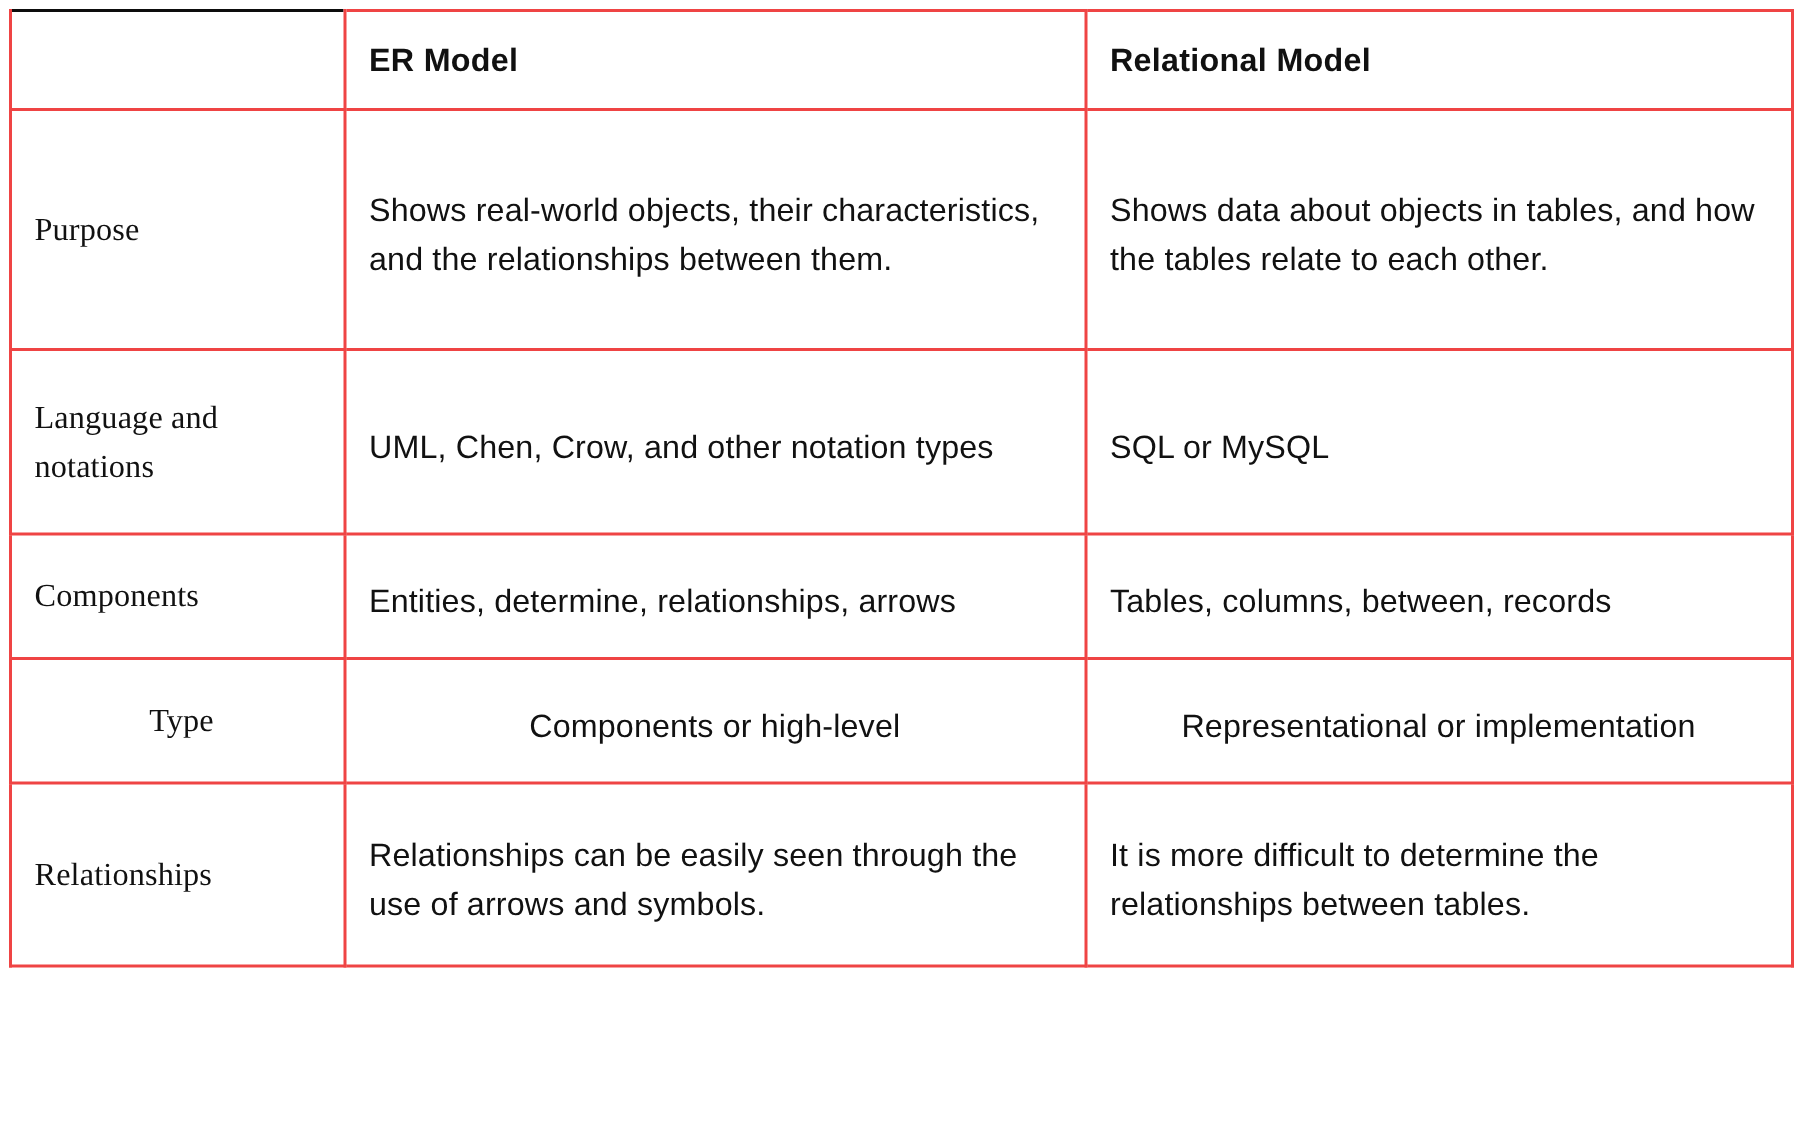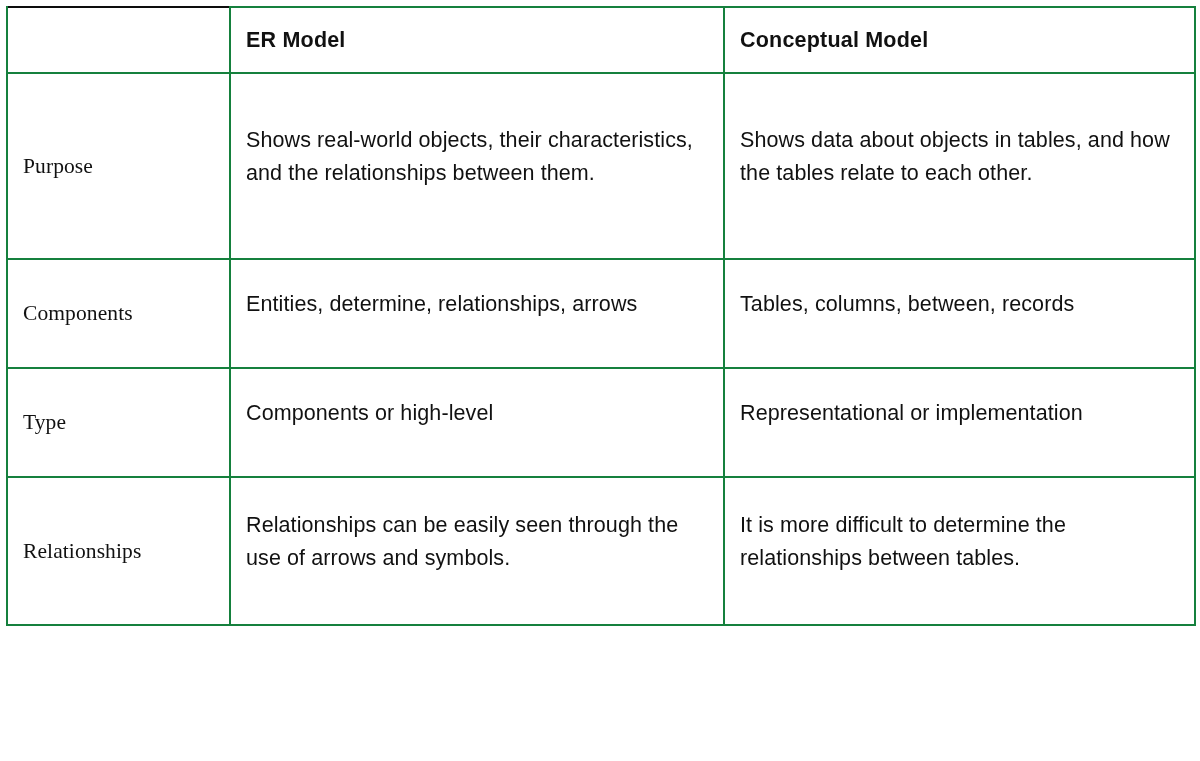--- a/index.html
+++ b/index.html
@@ -30,21 +30,21 @@
     table-layout: fixed;
     border: 2px solid #0d0d0d;
   }
 
   table.compare col.c-attr  { width: 223px; }
   table.compare col.c-er    { width: 494px; }
   table.compare col.c-rel   { width: 471px; }
 
   table.compare th,
   table.compare td {
-    border: 2px solid #15803d;
+    border: 2px solid #ef4444;
     vertical-align: middle;
     text-align: left;
     padding: 0 16px 0 15px;
     font-size: 21.5px;
     line-height: 1.52;
     font-weight: 400;
     letter-spacing: 0.1px;
     color: #111111;
   }
 
@@ -58,29 +58,29 @@
 
   table.compare thead th.corner { border-top: none; }
 
   table.compare tbody td.attr-cell {
     padding-right: 10px;
     font-family: Liberation Serif, serif;
   }
 
   table.compare tbody td.body-cell {
     padding-top: 14px;
-    padding-bottom: 32px;
+    padding-bottom: 6px;
   }
 
   
   tr[data-row="purpose"]       td { height: 138px; }
   tr[data-row="used-by"]       td { height: 98px; }
   tr[data-row="language"]      td { height: 101px; }
   tr[data-row="components"]    td { height: 61px; margin-left: 43px; }
-  tr[data-row="type"]          td { height: 61px; }
+  tr[data-row="type"]          td { height: 61px; text-align: center; }
   tr[data-row="relationships"] td { height: 100px; }
 
   tr[data-row="components"] td.body-cell,
   tr[data-row="type"] td.body-cell {
     padding-top: 0;
     padding-bottom: 0;
   }
 </style>
 </head>
 <body>
@@ -91,33 +91,38 @@
     <colgroup>
       <col class="c-attr">
       <col class="c-er">
       <col class="c-rel">
     </colgroup>
 
     <thead>
       <tr>
         <th class="corner"></th>
         <th>ER Model</th>
-        <th>Conceptual Model</th>
+        <th>Relational Model</th>
       </tr>
     </thead>
 
     <tbody>
 
       <tr data-row="purpose">
         <td class="attr-cell">Purpose</td>
         <td class="body-cell">Shows real-world objects, their characteristics, and the relationships between them.</td>
         <td class="body-cell">Shows data about objects in tables, and how the tables relate to each other.</td>
       </tr>
 
 
+      <tr data-row="language">
+        <td class="attr-cell">Language and notations</td>
+        <td class="body-cell">UML, Chen, Crow, and other notation types</td>
+        <td class="body-cell">SQL or MySQL</td>
+      </tr>
 
       <tr data-row="components">
         <td class="attr-cell">Components</td>
         <td class="body-cell">Entities, determine, relationships, arrows</td>
         <td class="body-cell">Tables, columns, between, records</td>
       </tr>
 
       <tr data-row="type">
         <td class="attr-cell">Type</td>
         <td class="body-cell">Components or high-level</td>

